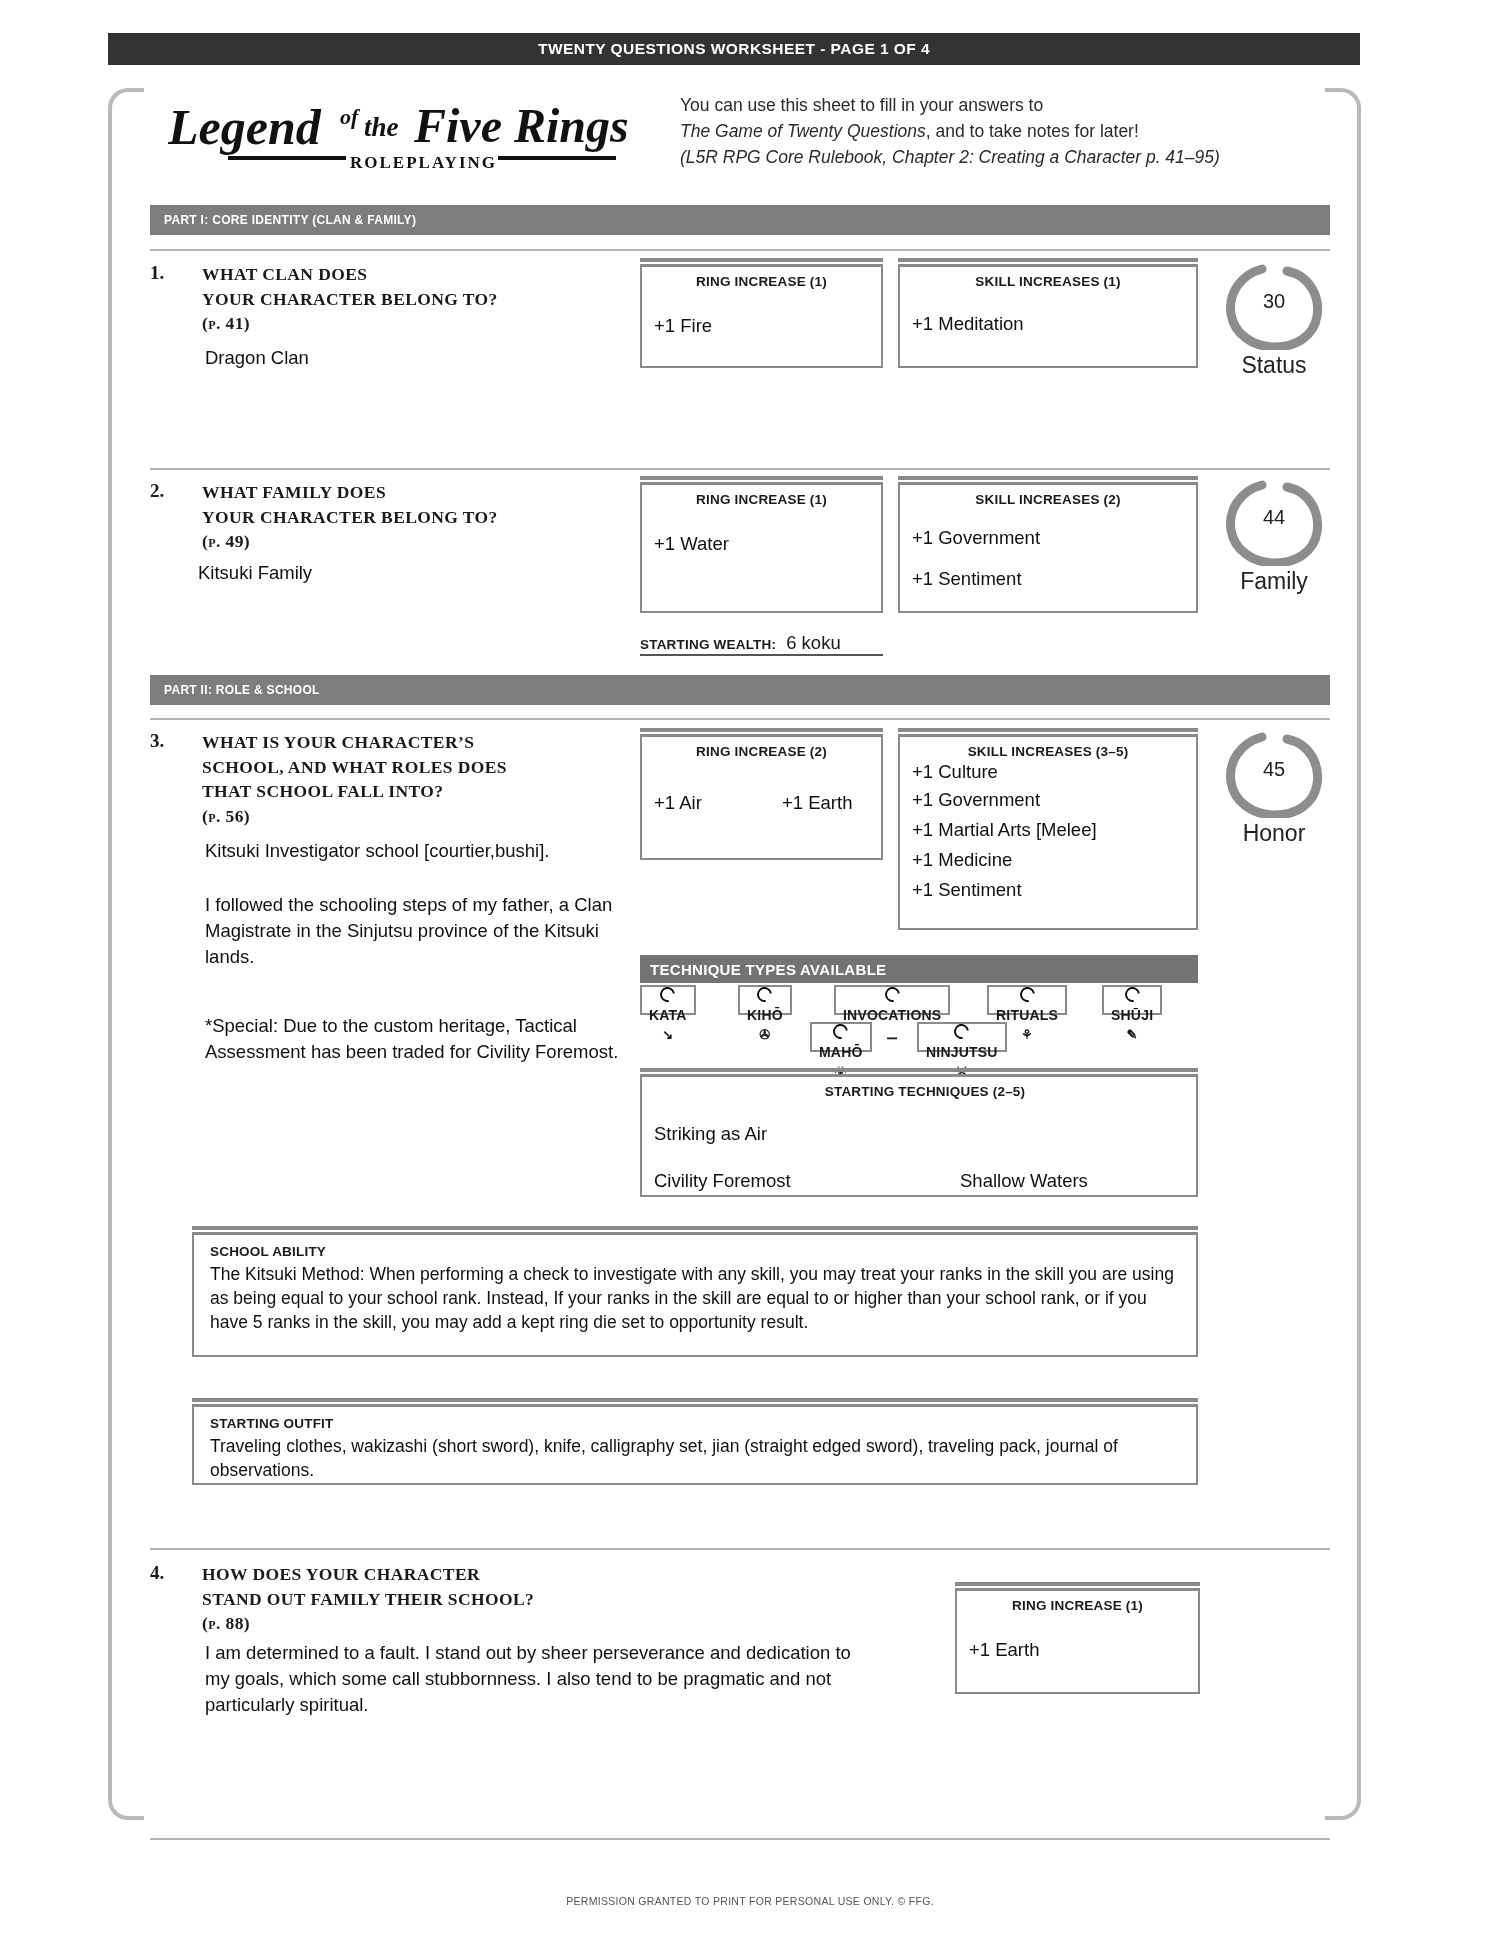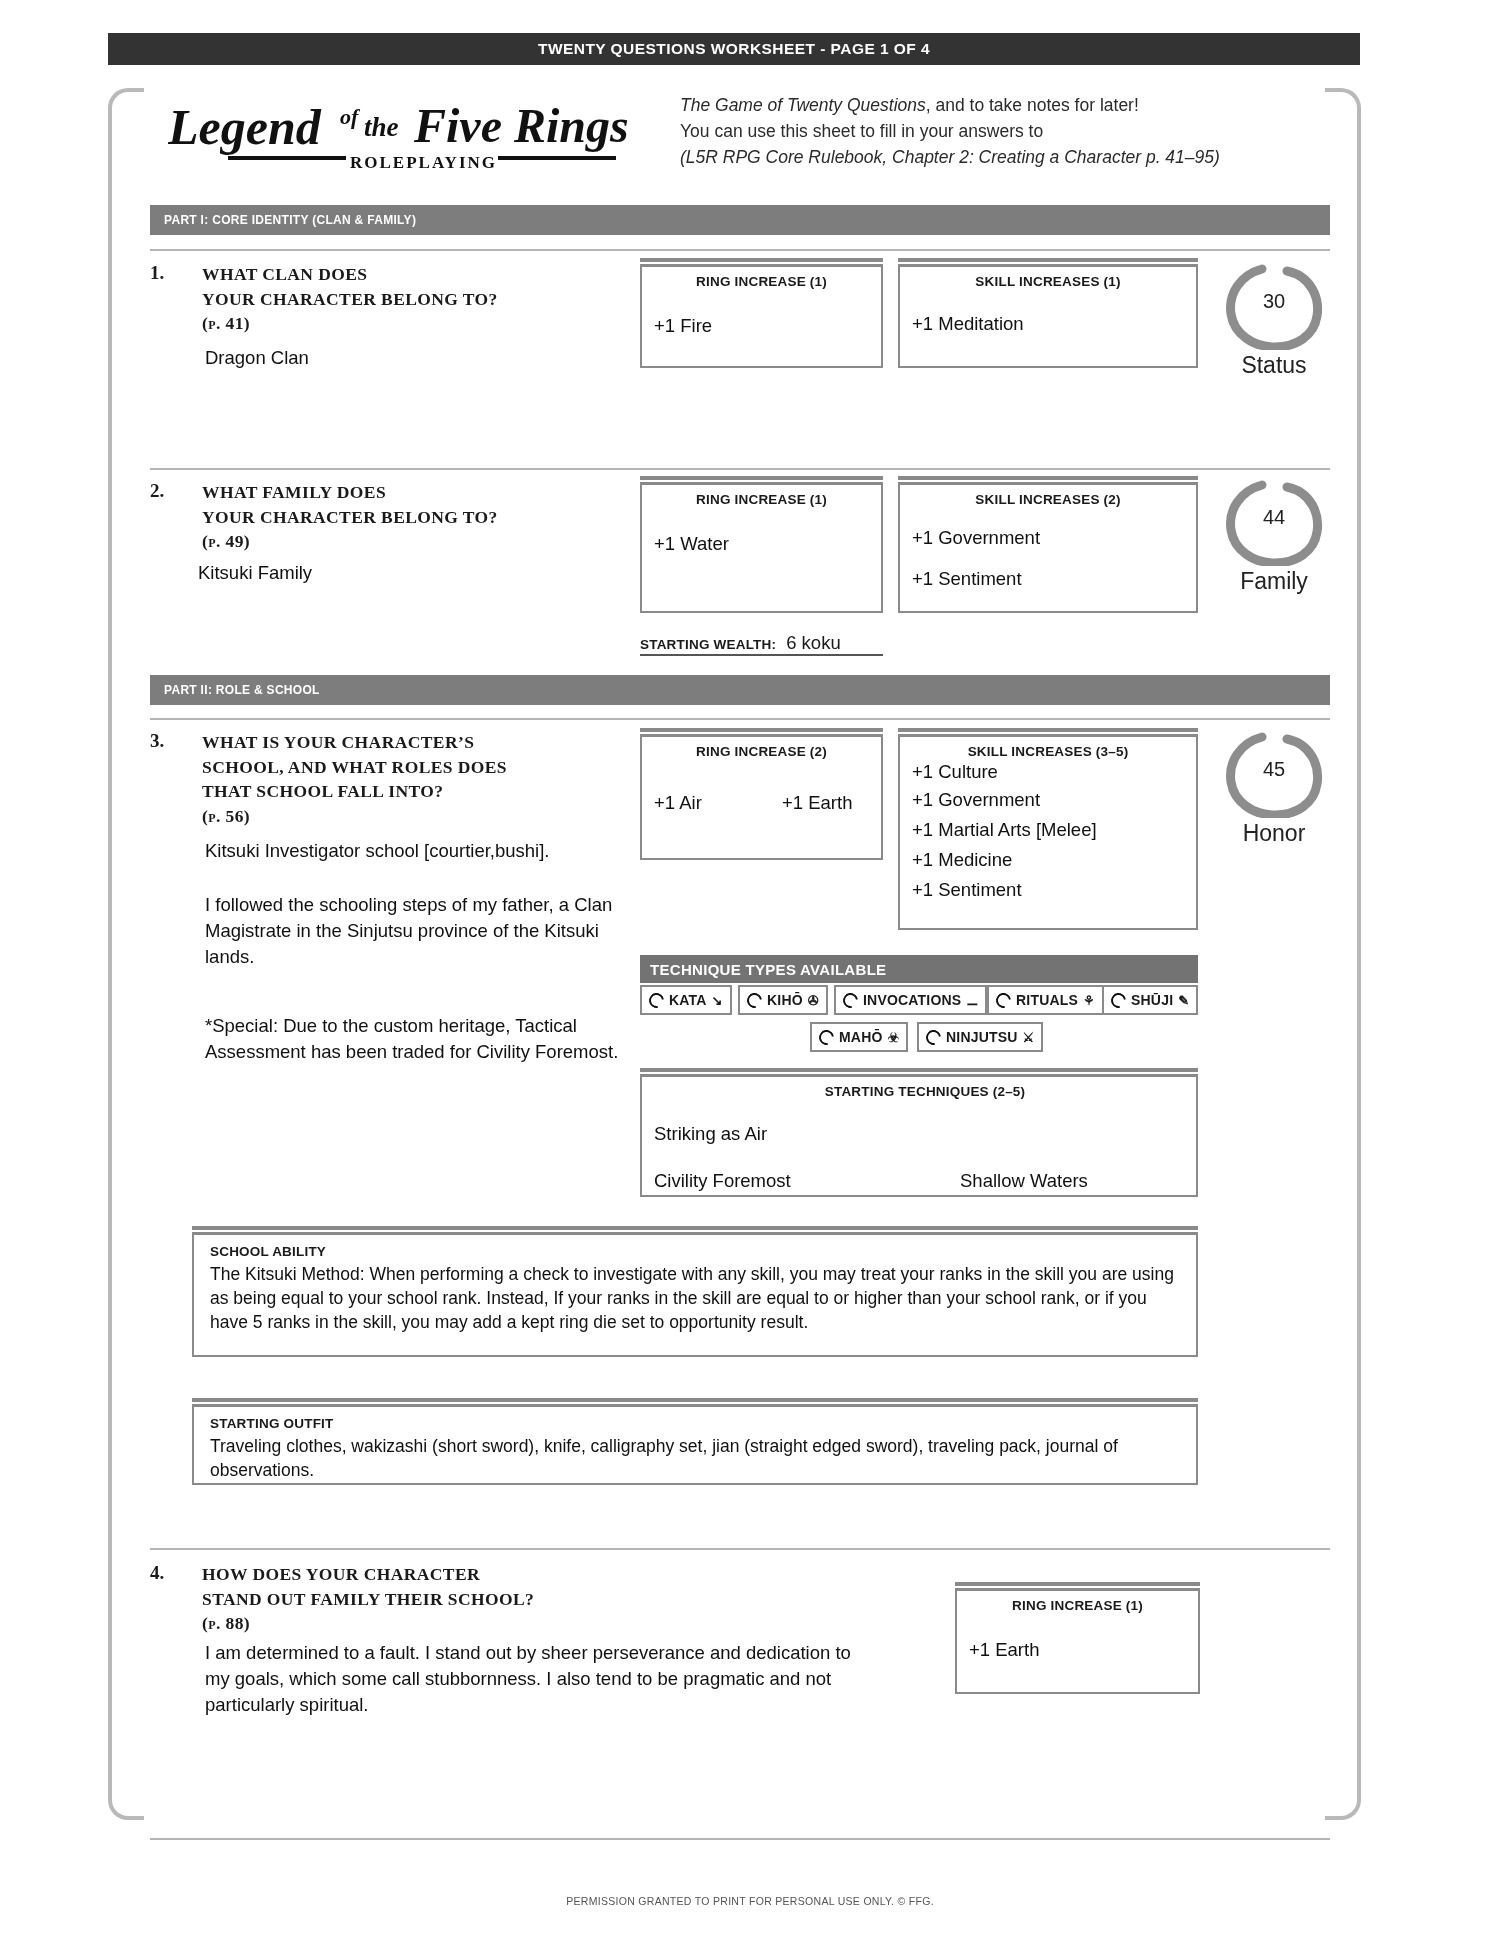--- a/index.html
+++ b/index.html
@@ -88,21 +88,21 @@
 
   
   .tt-head{ position:absolute; background:#737373; color:#fff; height:28px;
             display:flex; align-items:center; padding-left:10px;
             font-size:15px; font-weight:bold; letter-spacing:.3px;
             font-family:"Liberation Sans Narrow","Liberation Sans",sans-serif; }
   .ttchip{ position:absolute; border:2px solid #8a8a8a; height:30px;
            display:flex; align-items:center; gap:5px; padding:0 7px;
            font-size:14px; font-weight:bold; letter-spacing:.2px;
            font-family:"Liberation Sans Narrow","Liberation Sans",sans-serif;
-           background:#fff; white-space:nowrap; }
+           background:#fff; white-space:nowrap;flex-direction:column; }
   .ttchip .enso{ width:15px;height:15px;border:2.6px solid #111;border-radius:50%;
                  border-right-color:transparent; transform:rotate(35deg); flex:none;}
   .ttchip .gly{ font-size:13px; line-height:1; }
 
   
   .nbox{ position:absolute; }
   .nbox .caprule{ height:4px; background:#8a8a8a;}
   .nbox .caprule2{ height:3px; background:#8a8a8a; margin-top:2px;}
   .nbox .body{ border:2px solid #8a8a8a; border-top:none; padding:9px 16px 12px 16px; background:#fff;}
   .nbox .nlabel{ font-size:13.5px; font-weight:bold; letter-spacing:.2px;
@@ -134,22 +134,22 @@
       <text x="172" y="32" font-family="Liberation Serif, serif" font-size="22" font-style="italic" font-weight="bold" fill="#111">of</text>
       <text x="196" y="44" font-family="Liberation Serif, serif" font-size="27" font-style="italic" font-weight="bold" fill="#111">the</text>
       <text x="246" y="50" font-family="Liberation Serif, serif" font-size="48" font-style="italic" font-weight="bold" fill="#111">Five Rings</text>
       <rect x="60" y="64" width="118" height="4" fill="#111"></rect>
       <text x="182" y="76" font-family="Liberation Serif, serif" font-size="17" font-weight="bold" letter-spacing="2" fill="#111">ROLEPLAYING</text>
       <rect x="330" y="64" width="118" height="4" fill="#111"></rect>
     </svg>
   </div>
 
   <div class="intro">
+    <div>You can use this sheet to fill in your answers to</div>
     <div><span class="it">The Game of Twenty Questions</span><span>, and to take notes for later!</span></div>
-    <div>You can use this sheet to fill in your answers to</div>
     <div class="it">(L5R RPG Core Rulebook, Chapter 2: Creating a Character p. 41–95)</div>
   </div>
 
   <div class="secbar" style="left:150px; top:205px; width:1180px;">PART I: CORE IDENTITY (CLAN &amp; FAMILY)</div>
   <div class="hrule" style="left:150px; top:249px; width:1180px;"></div>
 
   <div class="qnum" style="left:150px; top:262px;">1.</div>
   <div class="qtitle" style="left:202px; top:262px; width:330px;">
     <div class="sc">WHAT CLAN DOES</div>
     <div class="sc">YOUR CHARACTER BELONG TO?</div>

